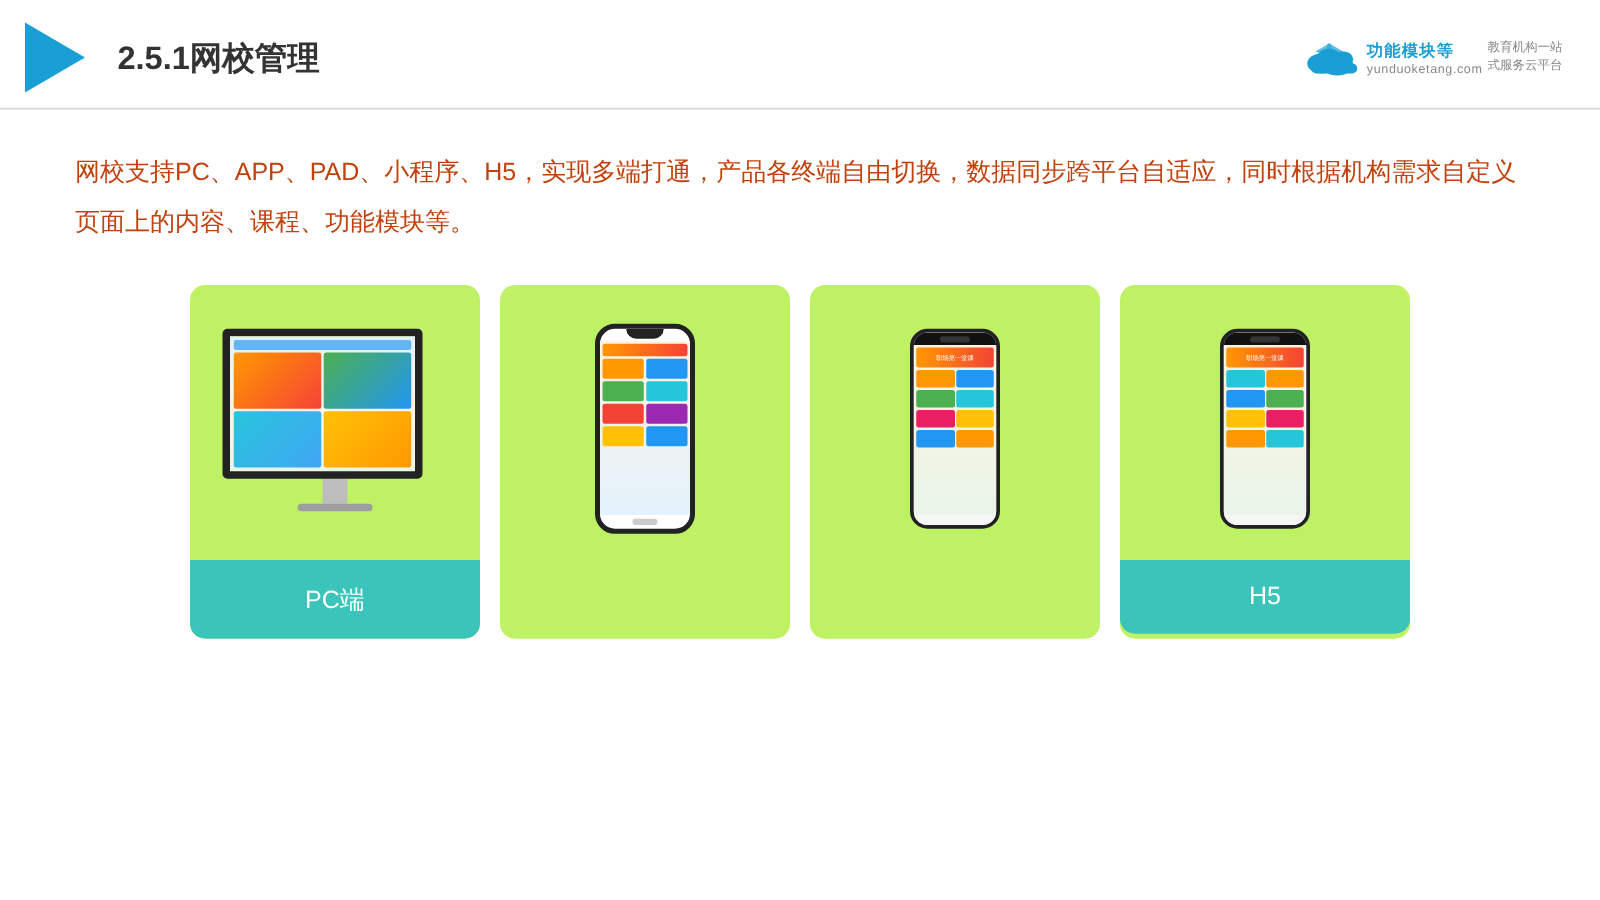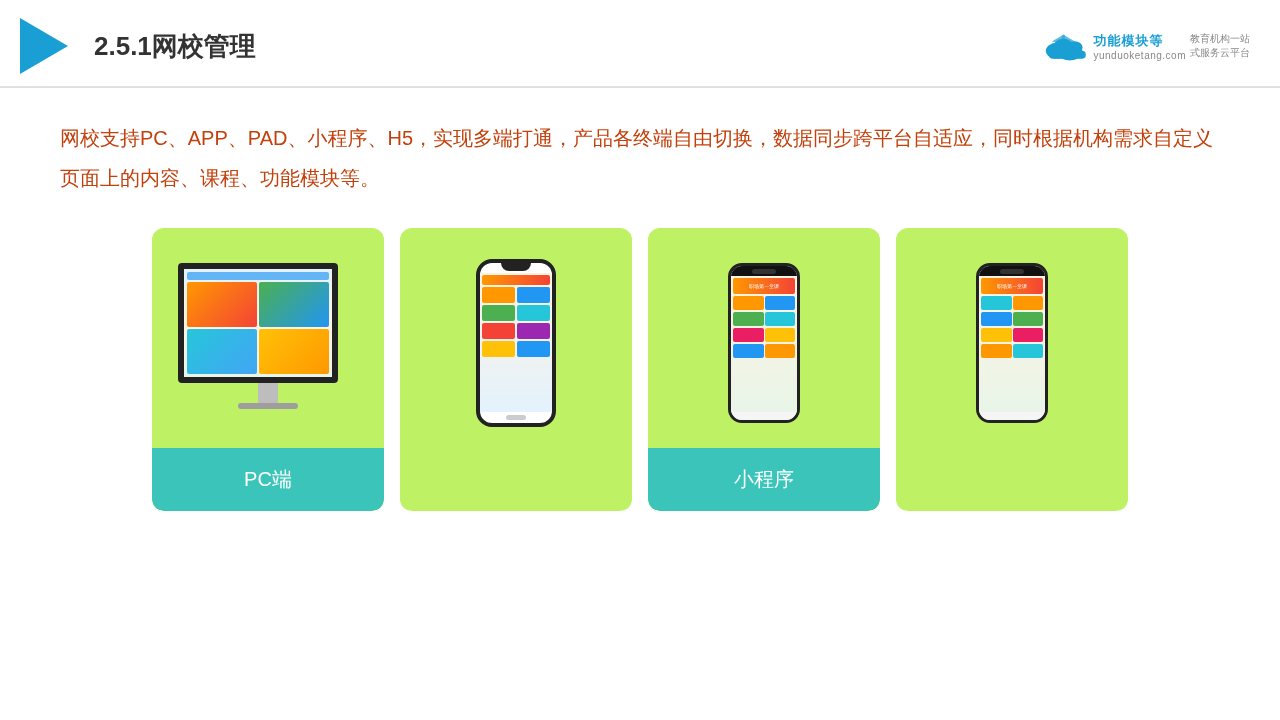--- a/index.html
+++ b/index.html
@@ -462,21 +462,20 @@
               <div class="mini-block mb-yellow"></div>
             </div>
             <div class="mini-row">
               <div class="mini-block mb-blue"></div>
               <div class="mini-block mb-orange"></div>
             </div>
           </div>
           <div class="mini-bottom"></div>
         </div>
       </div>
-      <div class="card-label">小程序</div>
     </div>
 
     <div class="card">
       <div class="card-image-area">
         <div class="mini-phone">
           <div class="mini-phone-top">
             <div class="mini-notch"></div>
           </div>
           <div class="mini-screen">
             <div class="mini-header-bar">
@@ -495,16 +494,17 @@
               <div class="mini-block mb-pink"></div>
             </div>
             <div class="mini-row">
               <div class="mini-block mb-orange"></div>
               <div class="mini-block mb-teal"></div>
             </div>
           </div>
           <div class="mini-bottom"></div>
         </div>
       </div>
+      <div class="card-label">H5</div>
     </div>
 
   </div>
 </div>
 
 </body></html>

